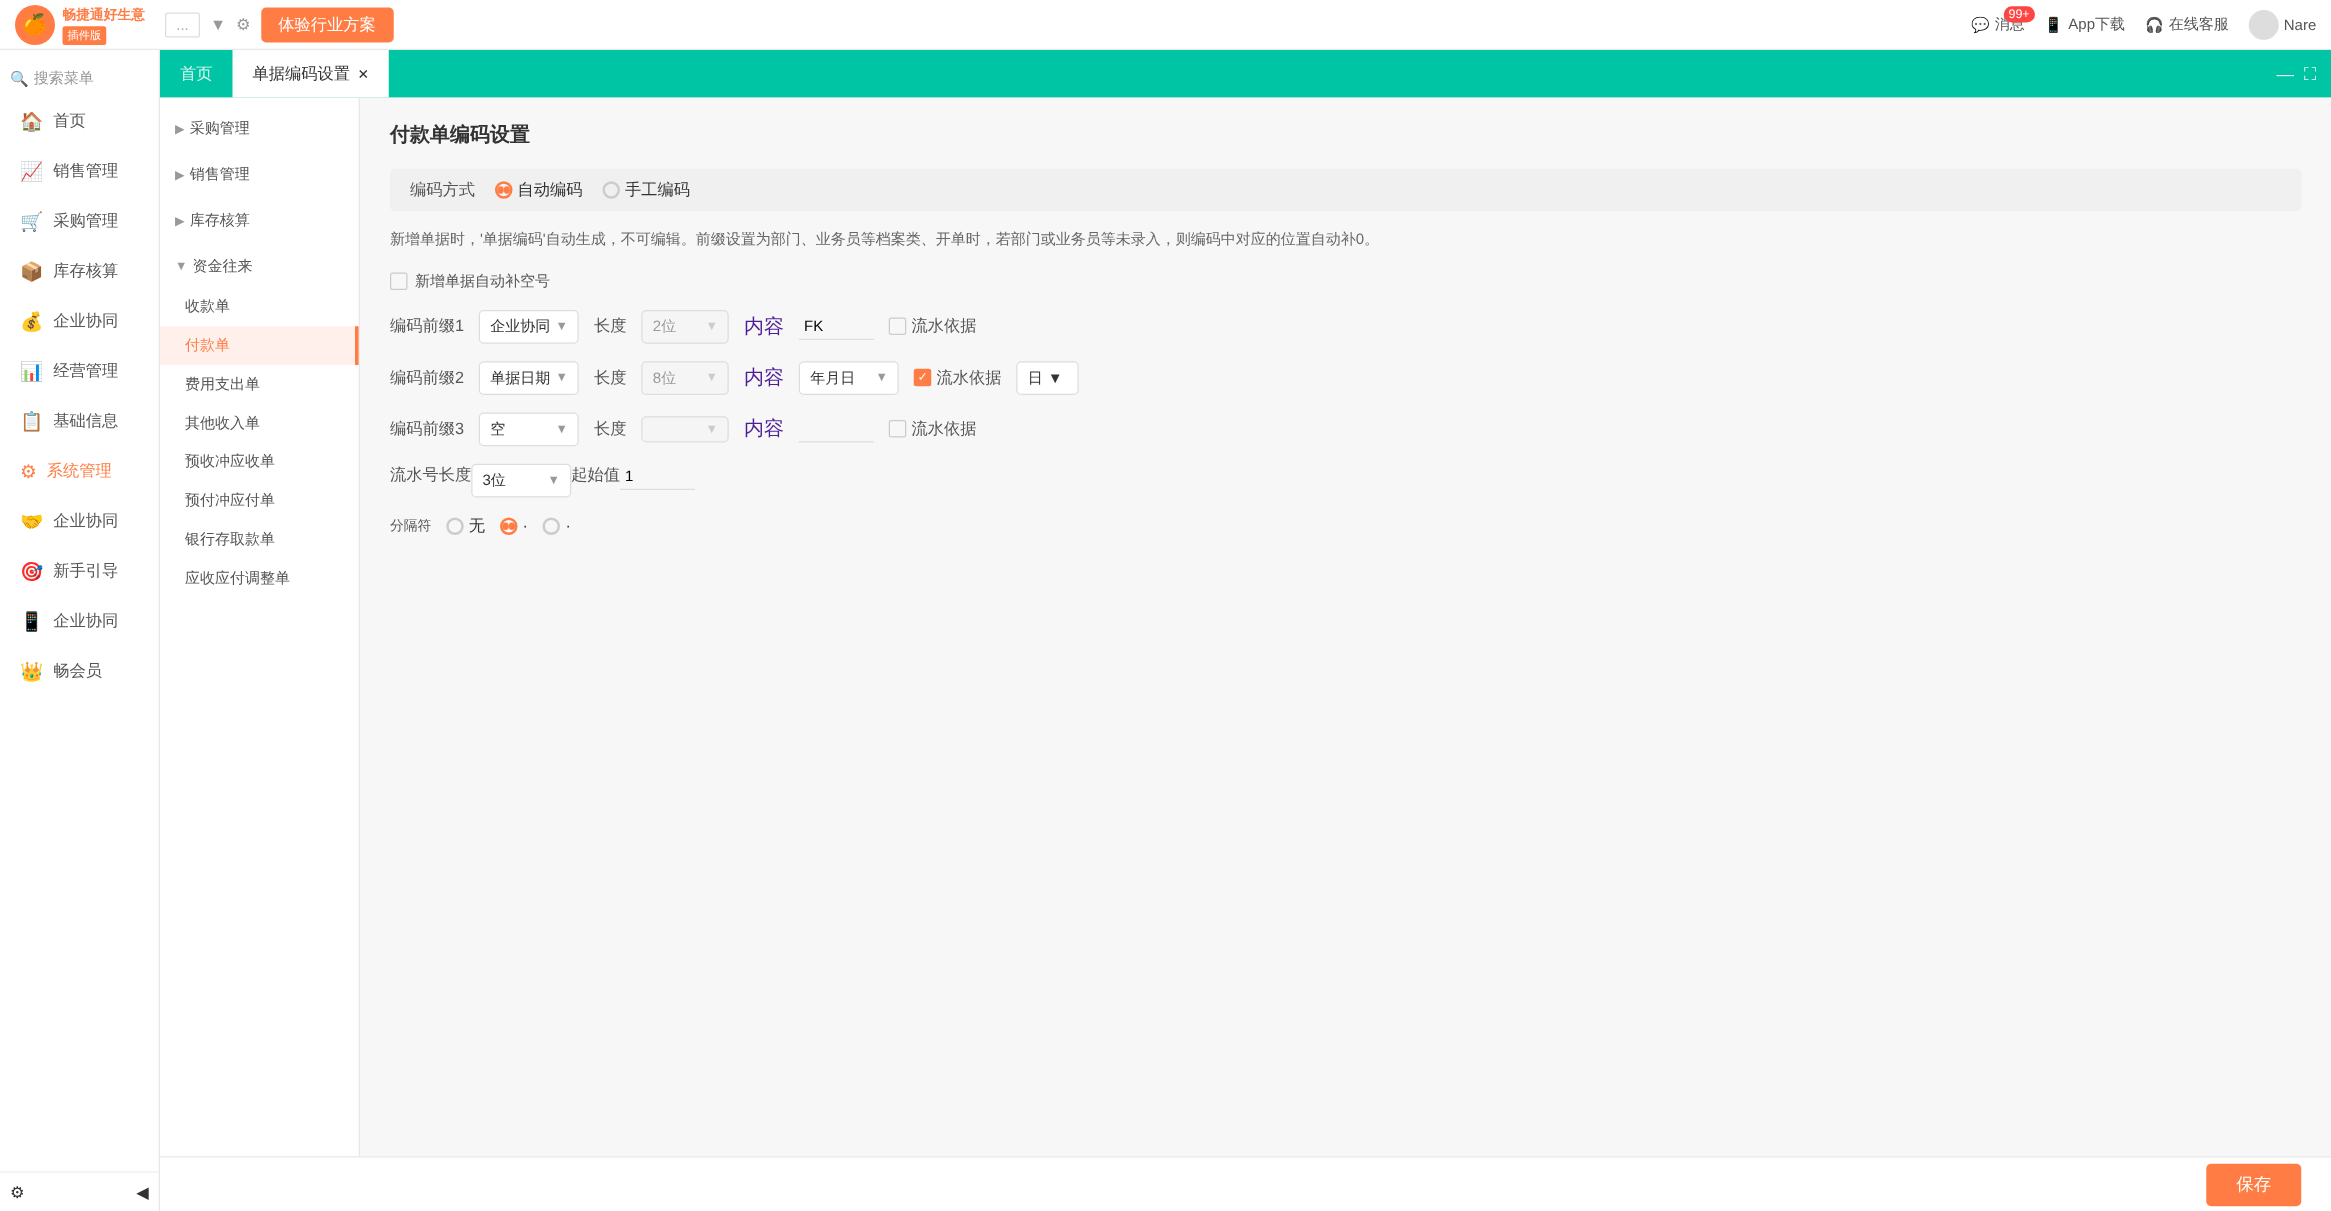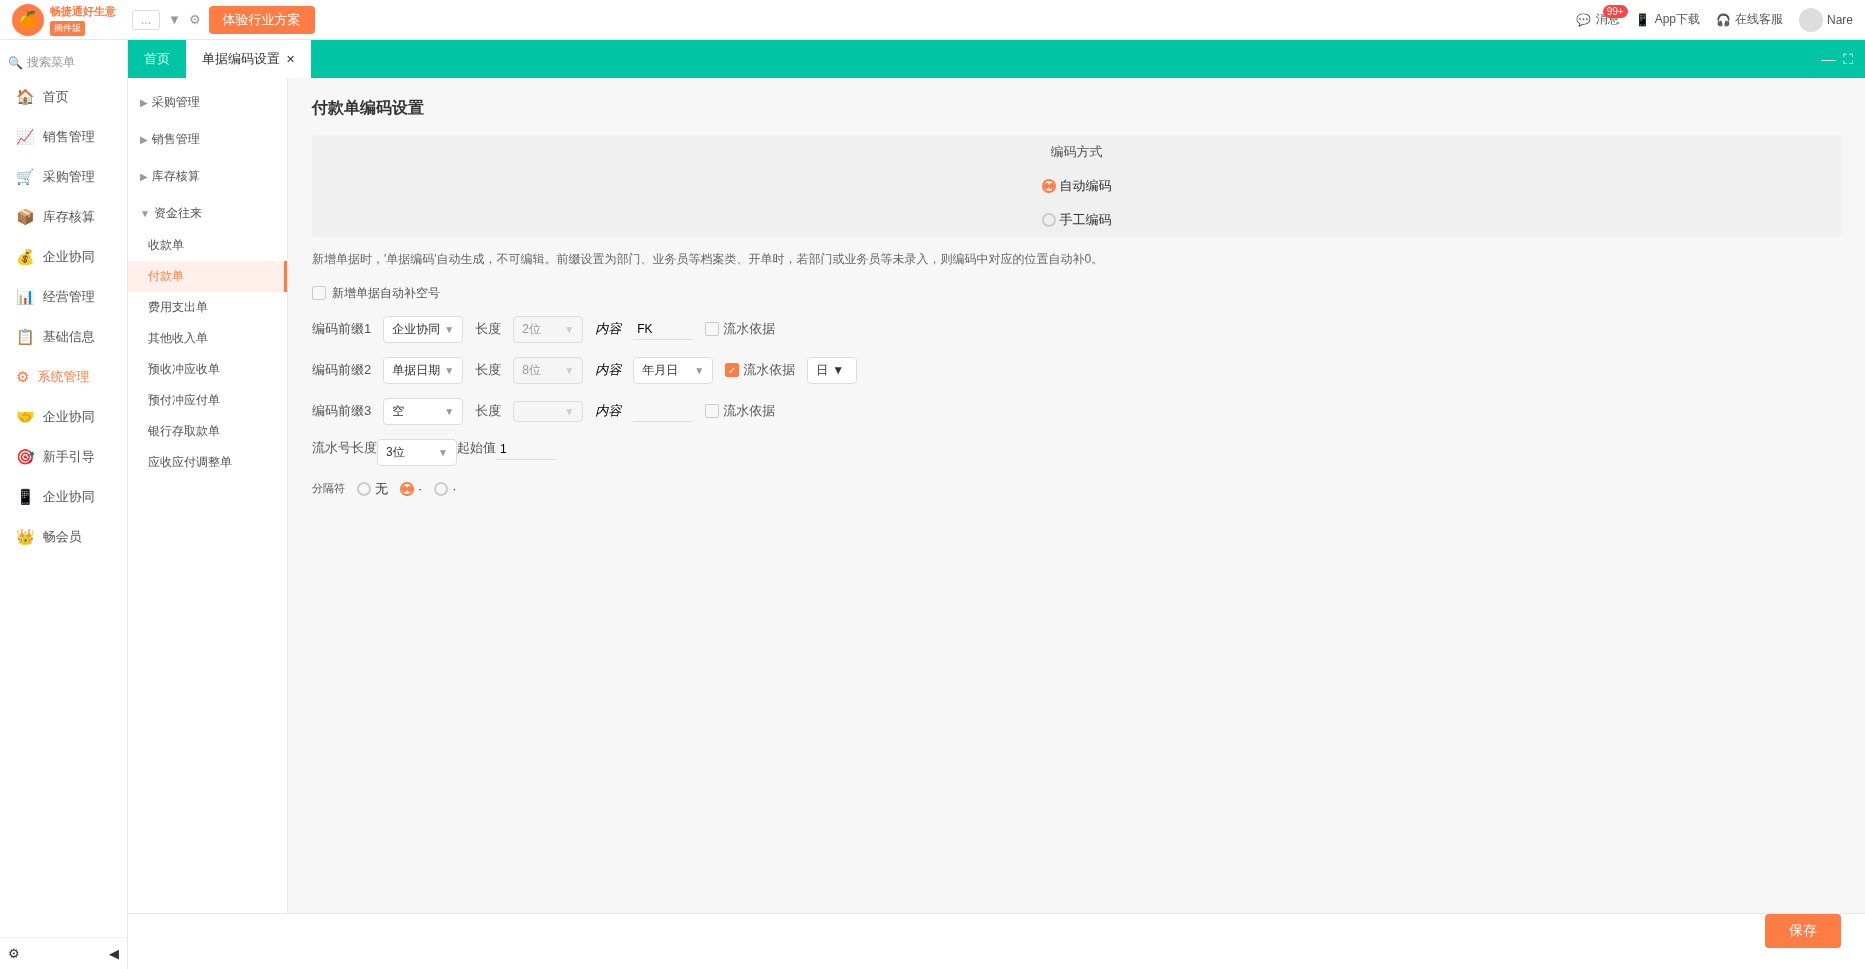--- a/index.html
+++ b/index.html
@@ -164,21 +164,20 @@
 
     
     .encode-method {
       background: #f0f0f0;
       padding: 8px 16px;
       border-radius: 4px;
       display: flex;
       align-items: center;
       gap: 16px;
       margin-bottom: 12px;
-      flex-direction: column;
     }
     .encode-label { font-size: 13px; color: #555; }
     .radio-item { display: flex; align-items: center; gap: 4px; cursor: pointer; font-size: 13px; }
     .radio-circle {
       width: 14px; height: 14px;
       border-radius: 50%;
       border: 2px solid #ccc;
       display: flex; align-items: center; justify-content: center;
     }
     .radio-circle.selected { border-color: #ff7d45; }
@@ -253,21 +252,21 @@
       border-radius: 4px;
       padding: 4px 8px;
       font-size: 12px;
       background: #f5f5f5;
       min-width: 70px;
       display: flex;
       align-items: center;
       gap: 4px;
       color: #999;
     }
-    .content-label { font-size: 13px; color: #000000; white-space: nowrap; font-style: italic; }
+    .content-label { font-size: 16px; color: #4c1d95; white-space: nowrap; }
     .content-input {
       border: none;
       border-bottom: 1px solid #ddd;
       padding: 3px 4px;
       font-size: 12px;
       width: 60px;
       outline: none;
       background: transparent;
     }
     .flow-check { display: flex; align-items: center; gap: 4px; font-size: 13px; color: #555; }
@@ -282,25 +281,25 @@
     
     .sep-row {
       display: flex; align-items: center; gap: 12px;
       margin-bottom: 14px;
     }
     .sep-label { font-size: 11px; color: #555; }
     .sep-options { display: flex; align-items: center; gap: 12px; }
 
     
     .bottom-bar {
-      height: 56px;
+      height: 44px;
       background: #fff;
       border-top: 1px solid #e8e8e8;
       display: flex;
-      align-items: flex-start;
+      align-items: center;
       justify-content: flex-end;
       padding: 0 24px;
     }
     .save-btn {
       background: #ff7d45;
       color: #fff;
       border: none;
       border-radius: 4px;
       padding: 8px 24px;
       font-size: 14px;

